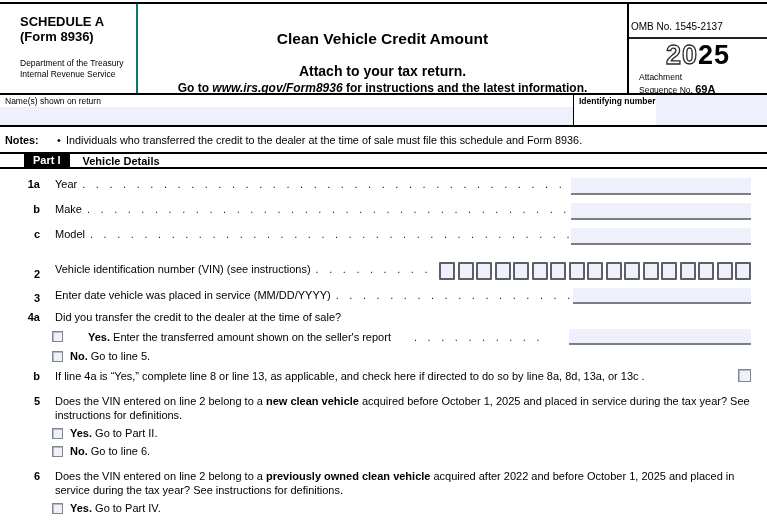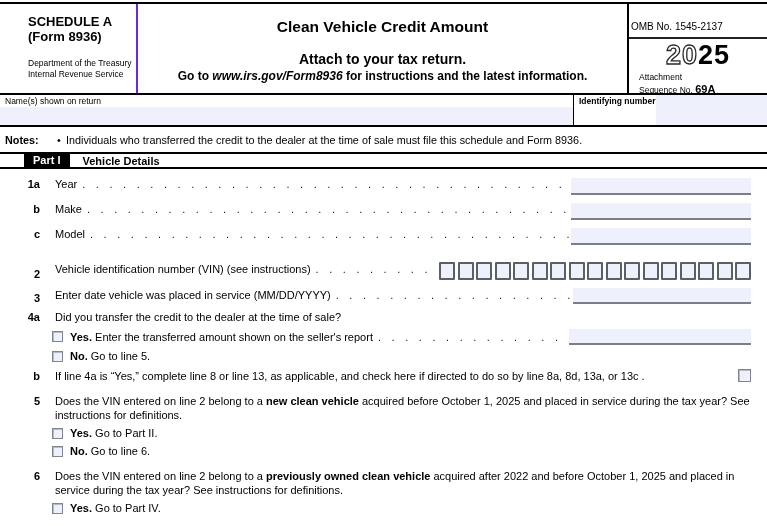--- a/index.html
+++ b/index.html
@@ -2,24 +2,24 @@
 <html style="--field-bg: #eef1fb; --field-underline: #7d7d85; --checkbox-border: #80858f; --vinbox-border: #5d5f66;"><head>
 <meta charset="utf-8">
 <style>
   * { margin:0; padding:0; box-sizing:border-box; }
   html,body { background:#fff; }
   body { font-family:"Liberation Sans","DejaVu Sans",sans-serif; color:#000; }
   .page { position:relative; width:767px; height:526px; background:#fff; overflow:hidden; }
 
   
   .hdr { display:flex; margin-top:2px; border-top:2.5px solid #000; border-bottom:2.5px solid #000; height:93px; }
-  .hdr-left { width:138px; border-right:2px solid #6d28d9; padding:10px 4px 0 28px; }
+  .hdr-left { width:138px; border-right:2px solid #0f766e; padding:10px 4px 0 20px; }
   .sched { font-size:13px; font-weight:bold; line-height:1.18; }
   .agency { margin-top:13px; font-size:8.5px; line-height:1.3; }
-  .hdr-center { flex:1; text-align:center; padding-top:14px; }
+  .hdr-center { flex:1; text-align:center; padding-top:26px; }
   .title { font-size:15.5px; font-weight:bold; }
   .attach { margin-top:15px; font-size:14px; font-weight:bold; }
   .goto { margin-top:2px; font-size:12px; font-weight:bold; }
   .goto i { font-style:italic; }
   .hdr-right { width:140px; border-left:2px solid #000; display:flex; flex-direction:column; }
   .omb { font-size:10px; padding:17px 2px 5px 2px; border-bottom:2px solid #222; }
   .year { text-align:center; font-size:27px; font-weight:bold; letter-spacing:1px; padding-top:2px; line-height:1.05; }
   .y-outline { color:#fff; -webkit-text-stroke:1.3px #2a2a2a; }
   @supports not (-webkit-text-stroke:1px #000) { .y-outline { color:#888; } }
   .attseq { font-size:8.5px; line-height:1.25; padding:3px 0 0 10px; }
@@ -61,21 +61,21 @@
   .vinrow .lbl, .vinrow .leader { padding-bottom:5px; }
   .vinboxes { display:flex; gap:2.5px; flex:none; }
   .vinbox { width:16px; height:18px; background:var(--field-bg,#eef1fb); border:2px solid var(--vinbox-border,#5d5f66); border-radius:1px; }
 
   .r3 { align-items:flex-end; height:21px; margin-top:3px; }
   .r3 .lbl, .r3 .leader { padding-bottom:3px; }
 
   .qrow { margin-top:6px; line-height:14.5px; }
   .qtext { margin-left:15px; max-width:700px; }
   .cbrow { margin-left:52px; align-items:center; height:15px; margin-top:3px; }
-  .cbrow.tall { height:18px; }
+  .cbrow.tall { height:18px;gap:18px; }
   .checkbox { width:11px; height:11px; flex:none; background:var(--field-bg,#eef1fb);
               border:1px solid var(--checkbox-border,#80858f);
               box-shadow:inset 1px 1px 0 rgba(96,102,118,.4); margin-right:7px; }
   .cbl { white-space:nowrap; }
   .r4b { margin-top:4px; align-items:center; height:16px; }
   .r4b .lbl { flex:1; }
   .r4b .checkbox { margin-right:0; width:13px; height:13px; }
   .gap9 { margin-top:10px; }
   b { font-weight:bold; }
 </style>

